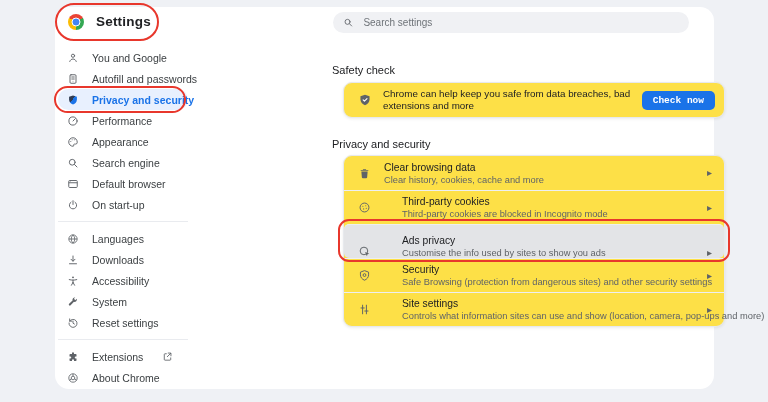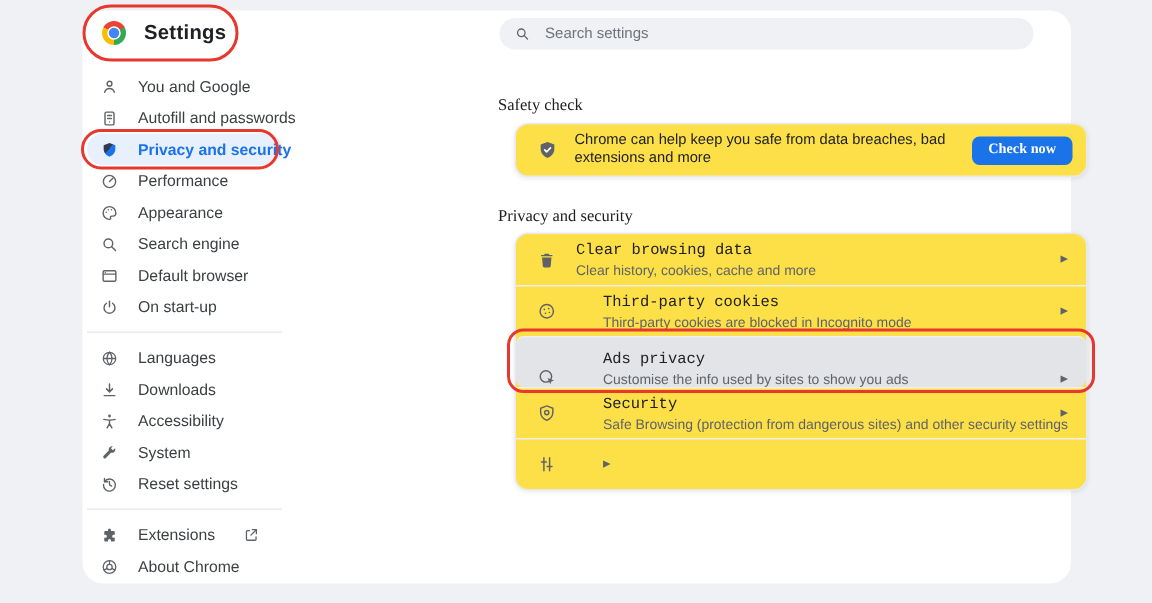--- a/index.html
+++ b/index.html
@@ -39,35 +39,35 @@
   .nav-item.selected .nav-lbl{color:var(--accent);font-weight:700;}
   .annotation-privacy{left:-4px;right:2px;top:-3px;bottom:-3px;border-radius:14px;}
   .nav-divider{border:none;border-top:1px solid #e9ebef;margin:6px 0;}
   .ext-link{margin-left:6px;}
   
   .search-pill{position:absolute;left:278px;top:5px;width:356px;height:21px;border-radius:11px;
     background:#f0f1f4;display:flex;align-items:center;padding:0 10px;gap:8px;}
   .search-pill input{border:none;background:transparent;outline:none;width:100%;
     font-size:10px;color:var(--txt);font-family:inherit;}
   .search-pill input::placeholder{color:#6e7378;}
-  .section-heading{position:absolute;left:277px;font-size:11px;font-weight:500;color:var(--txt);font-family:Liberation Serif, serif;}
+  .section-heading{position:absolute;left:277px;font-size:11px;font-weight:500;color:var(--txt);}
   .heading-safety{top:57px;}
   .heading-privacy{top:131px;}
   .card{position:absolute;left:288px;width:382px;background:#fde047;border:1px solid var(--border);
     border-radius:9px;box-shadow:0 1px 3px rgba(60,64,67,.10);}
   .safety-card{top:75px;height:36px;display:flex;align-items:center;padding:0 9px 0 14px;gap:11px;}
   .safety-text{flex:1;font-size:9.8px;color:var(--txt);line-height:1.2;}
   .btn-primary{background:var(--accent);color:#fff;border:none;border-radius:5px;height:19px;
-    padding:0 11px;font-size:9.5px;font-weight:700;font-family:Liberation Serif, serif;cursor:pointer;white-space:nowrap;}
+    padding:0 11px;font-size:9.5px;font-weight:700;font-family:Liberation Mono, monospace;cursor:pointer;white-space:nowrap;}
   .privacy-card{top:148px;height:172px;}
   .row{position:relative;display:flex;align-items:center;height:34px;padding:0 12px 0 14px;gap:13px;cursor:pointer;}
   .row + .row{border-top:1px solid #edeff2;gap:31px;}
   .row svg{flex:0 0 auto;display:block;}
   .row-texts{flex:1;display:flex;flex-direction:column;gap:2px;min-width:0;}
-  .row-title{font-size:10.3px;font-weight:500;color:var(--txt);font-family:Liberation Mono, monospace;}
+  .row-title{font-size:10.3px;font-weight:500;color:var(--txt);}
   .row-sub{font-size:9.3px;color:var(--sub);white-space:nowrap;}
   .chev{font-size:10px;color:var(--sub);line-height:1;}
   .row.highlight{background:#e3e4e7;border-radius:5px;align-items:flex-end;}
   .annotation-ads{left:-6px;right:-6px;top:63px;height:43px;border-radius:11px;}
 </style>
 </head>
 <body>
 
 <div class="panel">
 
@@ -273,19 +273,23 @@
         <span class="row-title">Security</span>
         <span class="row-sub">Safe Browsing (protection from dangerous sites) and other security settings</span>
       </div>
       <span class="chev">▸</span>
     </div>
 
     <div class="row">
       <svg width="13" height="13" viewBox="0 0 24 24" fill="none" stroke="#5f6368" stroke-width="1.8" stroke-linecap="round">
           <path d="M8.5 4v16M15.5 4v16M5.5 9.2h6M12.5 14.8h6"></path>
         </svg>
+      <div class="row-texts">
+        <span class="row-title">Site settings</span>
+        <span class="row-sub">Controls what information sites can use and show (location, camera, pop-ups and more)</span>
+      </div>
       <span class="chev">▸</span>
     </div>
 
     <div class="annotation annotation-ads"></div>
   </div>
 
 </div>
 
 </body></html>

